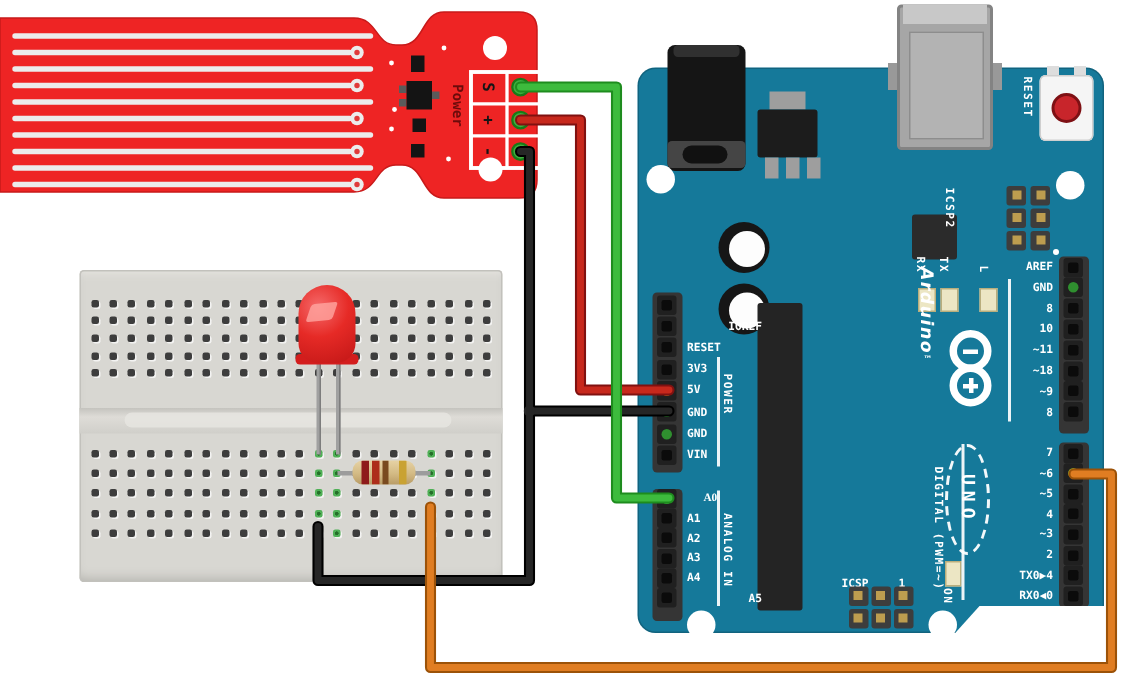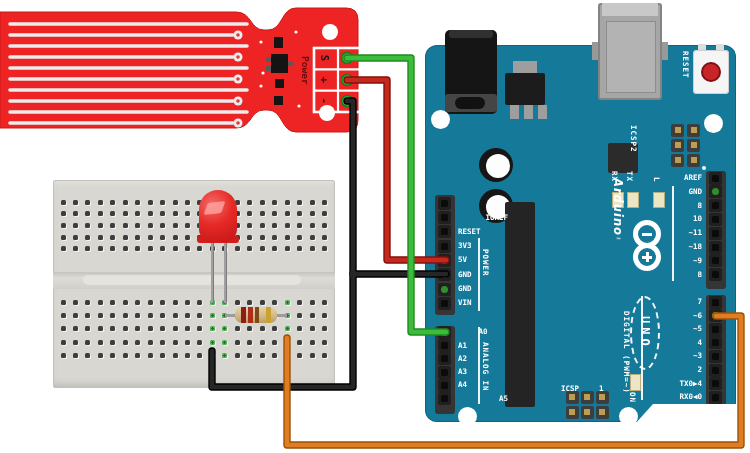--- a/index.html
+++ b/index.html
@@ -504,21 +504,21 @@
         </div>
         <div class="plabel" style="left: 33px; top: 240px; width: 50px; text-align: left;">GND</div>
         <div class="pin" style="left: 13px; top: 251.8px;">
           <i></i>
         </div>
         <div class="plabel" style="left: 33px; top: 254.3px; width: 50px; text-align: left;">VIN</div>
         <div class="strip" style="left: 10px; top: 281px; width: 20px; height: 88px;"></div>
         <div class="pin" style="left: 13px; top: 280.7px;">
           <i style="background: rgb(53, 164, 53); border-radius: 50%;"></i>
         </div>
-        <div class="plabel" style="left: 33px; top: 283.2px; width: 50px; text-align: center;">A0</div>
+        <div class="plabel" style="left: 44px; top: 283.2px; width: 50px; text-align: left; font-family: Liberation Serif, serif;">A0</div>
         <div class="pin" style="left: 13px; top: 294px;">
           <i></i>
         </div>
         <div class="plabel" style="left: 33px; top: 296.5px; width: 50px; text-align: left;">A1</div>
         <div class="pin" style="left: 13px; top: 307.3px;">
           <i></i>
         </div>
         <div class="plabel" style="left: 33px; top: 309.8px; width: 50px; text-align: left;">A2</div>
         <div class="pin" style="left: 13px; top: 320.6px;">
           <i></i>

